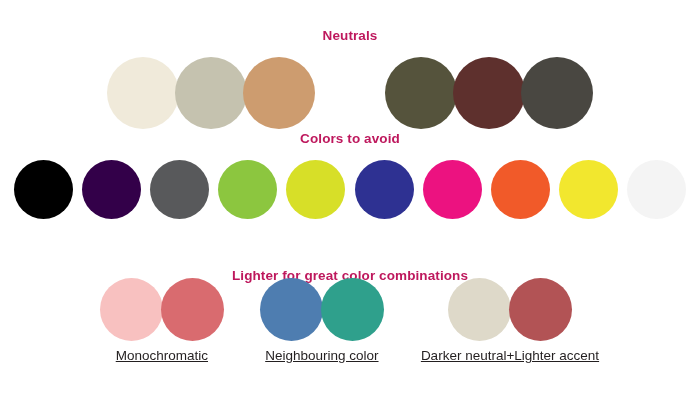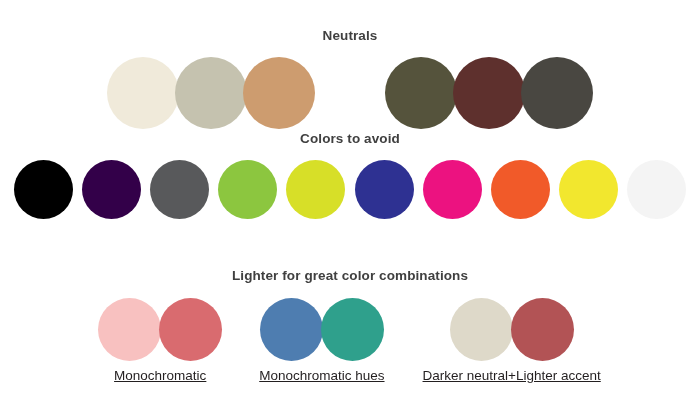--- a/index.html
+++ b/index.html
@@ -20,21 +20,21 @@
     position: absolute;
     left: 0;
     width: 700px;
   }
 
   .heading {
     text-align: center;
     font-size: 13.5px;
     font-weight: bold;
     letter-spacing: 0.1px;
-    color: #404040;
+    color: #be185d;
     line-height: 16px;
   }
 
   .row {
     display: flex;
     align-items: center;
     justify-content: center;
   }
 
   .swatch {
@@ -73,21 +73,21 @@
     width: 59px;
     height: 59px;
     margin: 0 4.6px;
   }
 
   
   #combos-section { top: 268px; }
   #combos-row {
     margin-top: 14px;
     height: 66px;
-    align-items: flex-start;
+    align-items: flex-end;
     text-decoration: underline;
   }
   .combo {
     display: flex;
     flex-direction: column;
     align-items: center;
     flex: 0 0 auto;
   }
   .combo-pair {
     display: flex;
@@ -159,21 +159,21 @@
       <div class="combo-label">Monochromatic</div>
     </div>
 
     <div class="combo-gap"></div>
 
     <div class="combo">
       <div class="combo-pair">
         <div class="swatch" style="background: rgb(78, 125, 176);"></div>
         <div class="swatch" style="background: rgb(47, 160, 140);"></div>
       </div>
-      <div class="combo-label">Monochromatic hues</div>
+      <div class="combo-label">Neighbouring color</div>
     </div>
 
     <div class="combo-gap"></div>
 
     <div class="combo">
       <div class="combo-pair">
         <div class="swatch" style="background: rgb(222, 217, 201);"></div>
         <div class="swatch" style="background: rgb(178, 83, 85);"></div>
       </div>
       <div class="combo-label">Darker neutral+Lighter accent</div>

